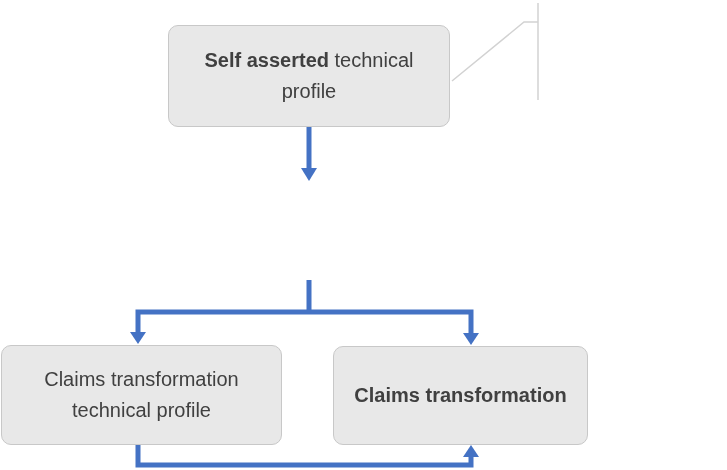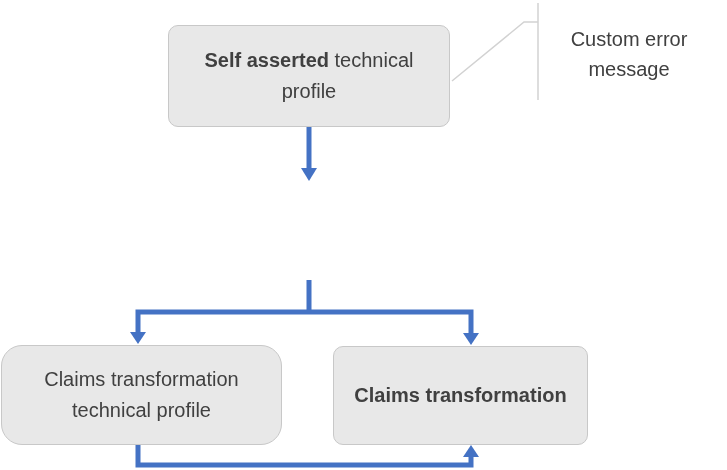--- a/index.html
+++ b/index.html
@@ -47,21 +47,21 @@
     justify-content: center;
     text-align: center;
     color: var(--text);
     font-size: 20px;
     line-height: 1.55;
     padding: 5px 18px;
   }
   .node b { font-weight: bold; }
   #node-self-asserted    { left: 168px; top: 25px;  width: 282px; height: 102px; }
   #node-validation       { left: 169px; top: 181px; width: 280px; height: 99px;  }
-  #node-claims-tp        { left: 1px;   top: 345px; width: 281px; height: 100px; border-radius: 21px; }
+  #node-claims-tp        { left: 1px;   top: 345px; width: 281px; height: 100px; }
   #node-claims-transform { left: 333px; top: 346px; width: 255px; height: 99px;  }
   #callout-text {
     position: absolute;
     left: 548px;
     top: 24px;
     width: 162px;
     text-align: center;
     color: var(--text);
     font-size: 20px;
     line-height: 1.5;
@@ -94,15 +94,14 @@
 
 
   <div class="node" id="node-claims-tp">
     <span><b></b><span>Claims transformation technical profile</span></span>
   </div>
 
   <div class="node" id="node-claims-transform">
     <span><b>Claims transformation</b><span></span></span>
   </div>
 
-  <div id="callout-text">Custom error message</div>
 
 </div>
 
 </body></html>

